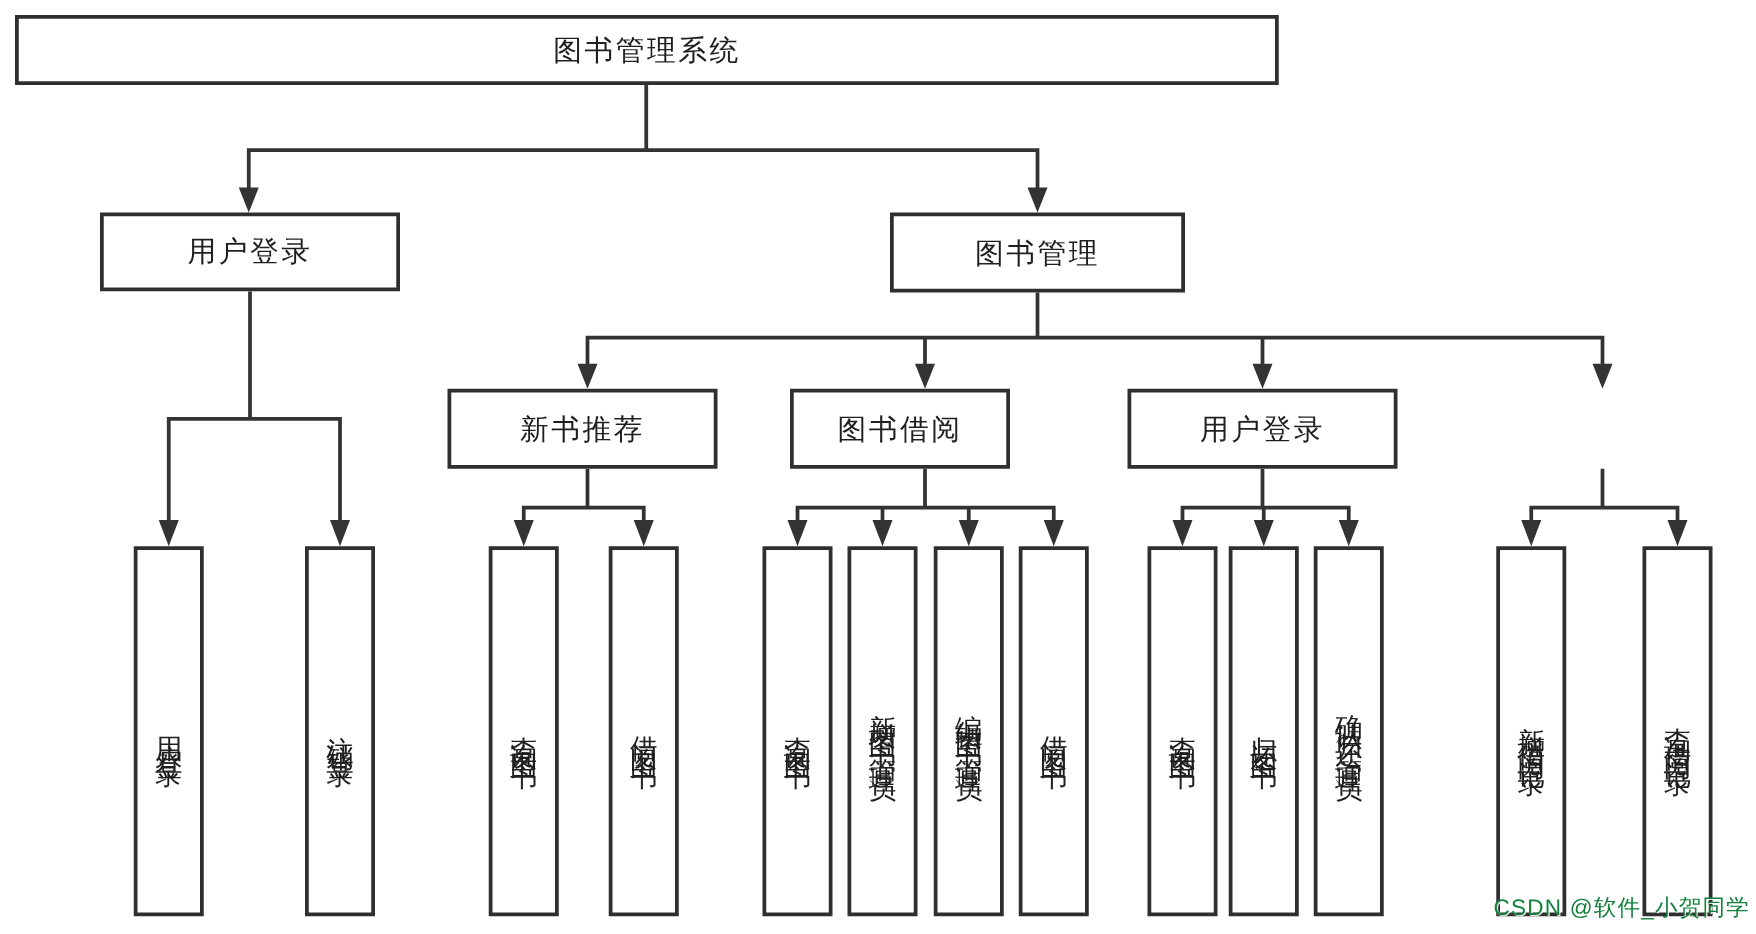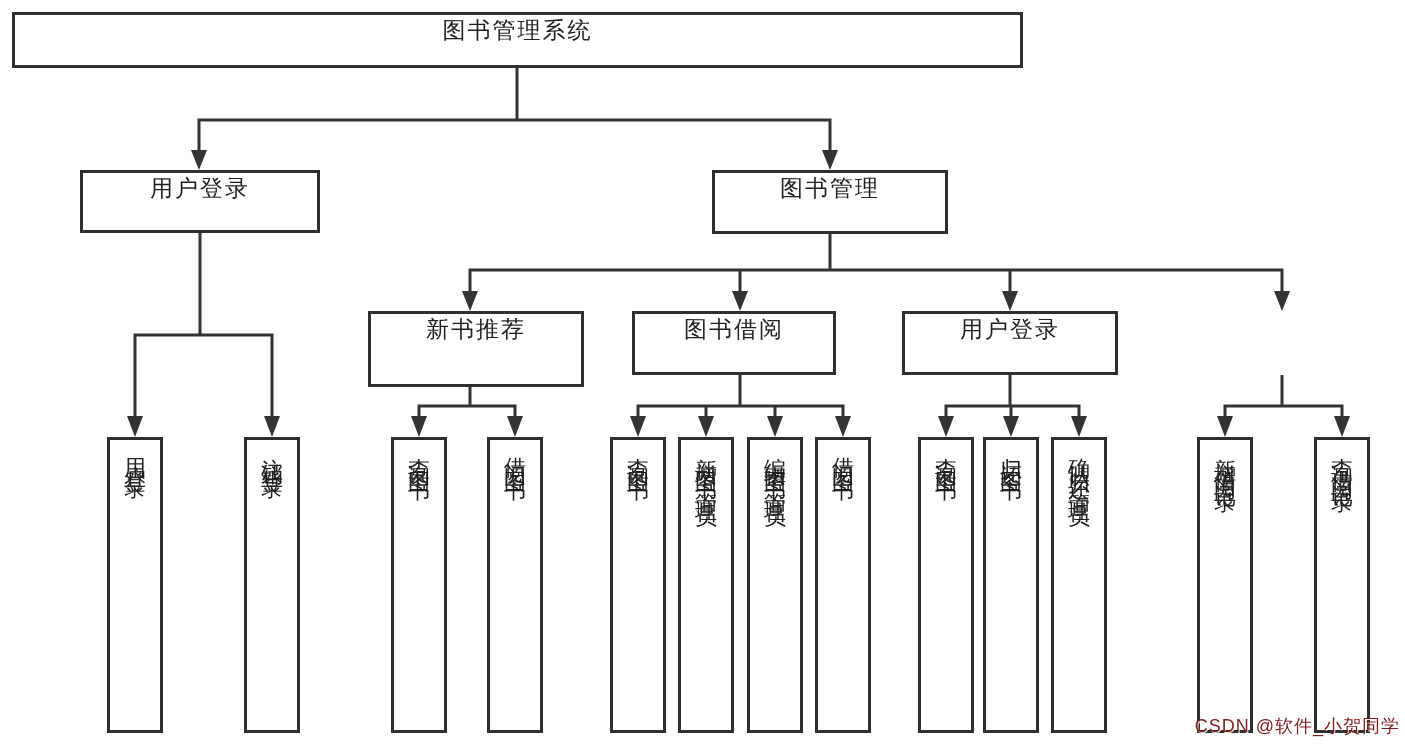--- a/index.html
+++ b/index.html
@@ -9,40 +9,40 @@
     background:#ffffff;
     font-family:"Liberation Sans", sans-serif;
     overflow:hidden;
   }
   .connectors{position:absolute;left:0;top:0;width:1405px;height:747px;pointer-events:none;}
   .box{
     position:absolute;
     box-sizing:border-box;
     border:3px solid #2f2f2f;
     background:#ffffff;
-    display:flex;align-items:flex-start;justify-content:center;
+    display:flex;align-items:center;justify-content:center;
     color:#1f1f1f;
   }
   .box.h span{
     font-size:23px;
     letter-spacing:2px;
     white-space:nowrap;
   }
   .box.v span{
     writing-mode:vertical-rl;
     text-orientation:mixed;
     font-size:22px;
     letter-spacing:7px;
     line-height:1;
   }
   .watermark{
     position:absolute;
     right:5px;top:714px;
     font-size:18px;
-    color:#7f1d1d;
+    color:#15803d;
     letter-spacing:1px;
     text-shadow:1px 1px 0 rgba(255,255,255,0.85);
     white-space:nowrap;
   }
 </style>
 </head>
 <body>
 
 <div class="stage">
 
@@ -102,24 +102,24 @@
     <span>图书管理系统</span>
   </div>
 
   <div class="box h" style="left:80px;top:170px;width:240px;height:63px">
     <span>用户登录</span>
   </div>
   <div class="box h" style="left:712px;top:170px;width:236px;height:64px">
     <span>图书管理</span>
   </div>
 
-  <div class="box h" style="left:368px;top:311px;width:216px;height:76px">
+  <div class="box h" style="left:358px;top:311px;width:216px;height:64px">
     <span>新书推荐</span>
   </div>
-  <div class="box h" style="left:632px;top:311px;width:204px;height:64px">
+  <div class="box h" style="left:632px;top:311px;width:176px;height:64px">
     <span>图书借阅</span>
   </div>
   <div class="box h" style="left:902px;top:311px;width:216px;height:64px">
     <span>用户登录</span>
   </div>
 
   <div class="box v" style="left:107px;top:437px;width:56px;height:296px">
     <span>用户登录</span>
   </div>
   <div class="box v" style="left:244px;top:437px;width:56px;height:296px">

